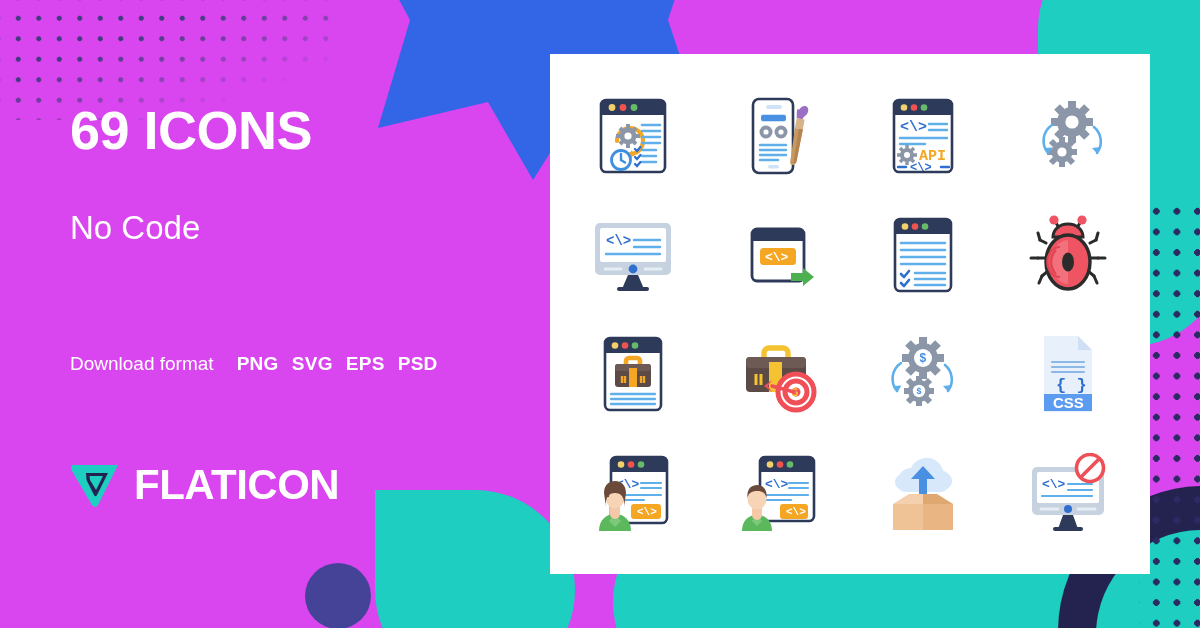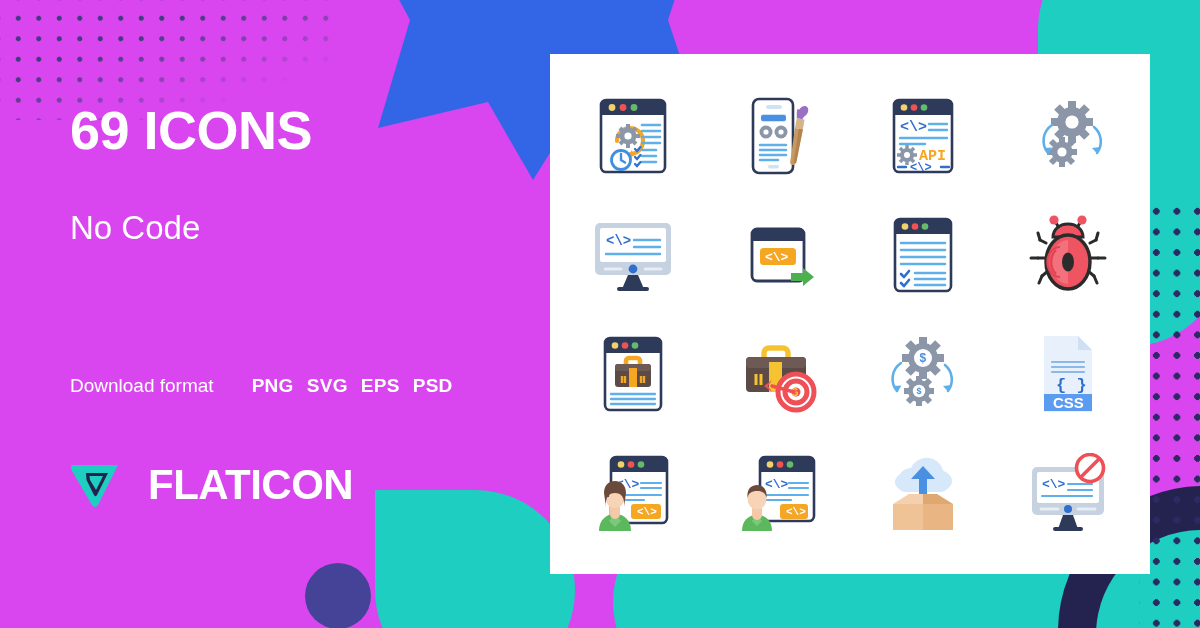--- a/index.html
+++ b/index.html
@@ -65,26 +65,26 @@
   .left-col { position:absolute; left:70px; top:0; width:470px; height:628px; z-index:8; }
   .headline {
     position:absolute; top:103px; left:0;
     font-size:54px; font-weight:bold; color:#ffffff; letter-spacing:-0.5px;
     line-height:1;
   }
   .subhead {
     position:absolute; top:211px; left:0;
     font-size:33px; font-weight:normal; color:#ffffff; line-height:1;
   }
-  .dl-row { position:absolute; top:375px; left:0; display:flex; align-items:flex-end; gap:38px; }
+  .dl-row { position:absolute; top:353px; left:0; display:flex; align-items:flex-end; gap:23px; }
   .dl-label { font-size:19px; color:#ffffff; font-weight:normal; }
   .dl-formats { display:flex; gap:13px; }
   .dl-formats span { font-size:19px; color:#ffffff; font-weight:bold; letter-spacing:0.3px; }
 
-  .logo-row { position:absolute; top:462px; left:0; display:flex; align-items:center; gap:28px; }
+  .logo-row { position:absolute; top:462px; left:0; display:flex; align-items:center; gap:14px; }
   .logo-mark { width:50px; height:46px; flex:0 0 auto; }
   .logo-word { font-size:42px; font-weight:bold; color:#ffffff; letter-spacing:-0.5px; line-height:1; }
 
   
   .card {
     position:absolute; left:550px; top:54px; width:600px; height:520px;
     background:#ffffff; z-index:7;
   }
   .grid {
     position:absolute; inset:0;

